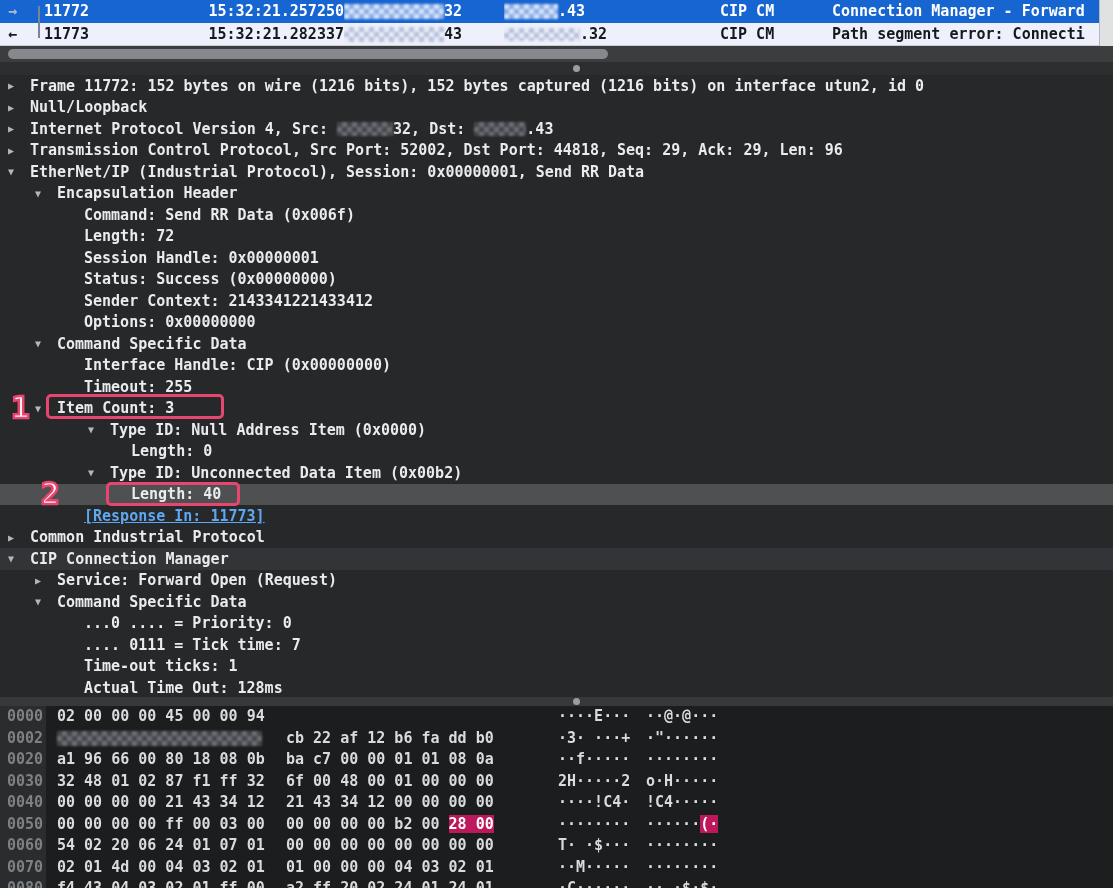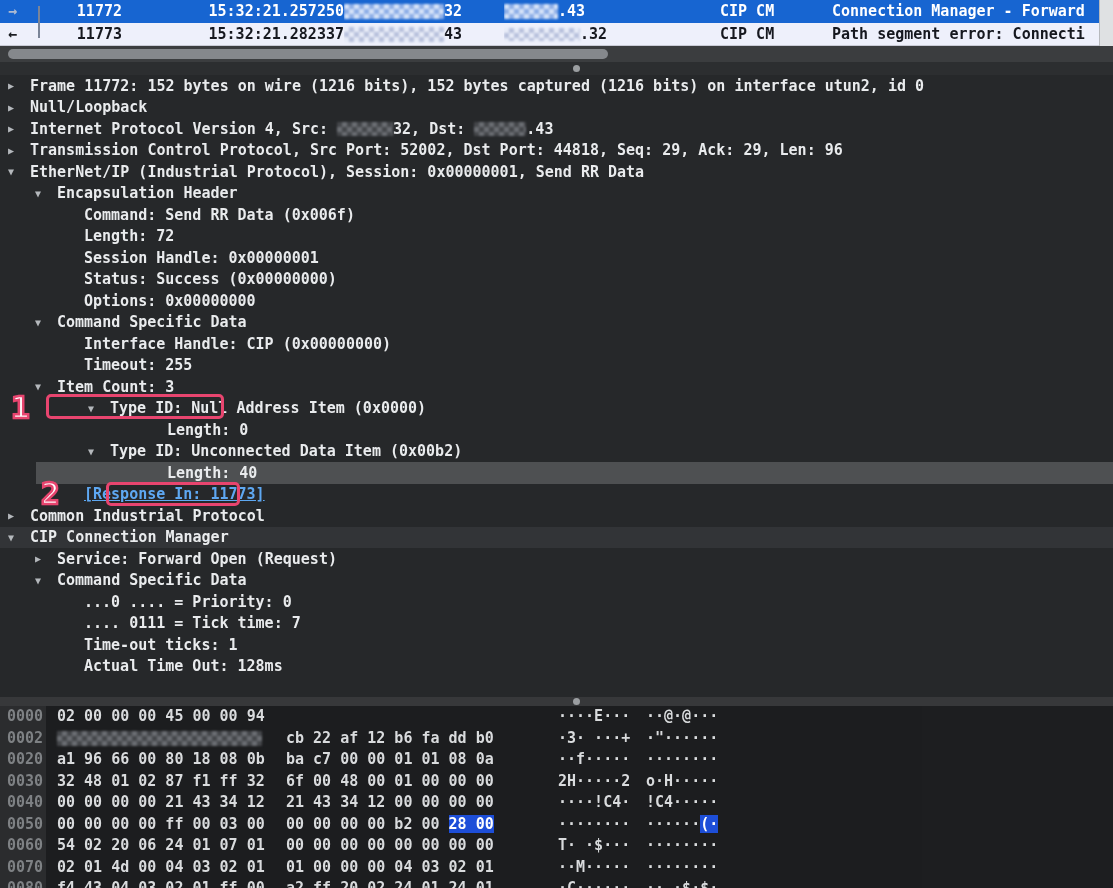--- a/index.html
+++ b/index.html
@@ -8,21 +8,21 @@
   .stage { position:relative; width:1113px; height:888px; }
 
   
   .packet-list { position:absolute; left:0; top:0; width:1113px; height:46px; background:#eef0fb; }
   .plist-row { position:relative; display:grid;
     grid-template-columns:44px 84px 216px 160px 216px 112px 1fr;
     height:23px; line-height:23px; font-size:15px; font-weight:700; overflow:hidden; }
   .row-sel { background:#1765d1; color:#ffffff; }
   .row-alt { background:#eef0fb; color:#16181f; border-bottom:1px solid #c9cbd6; }
   .cell { white-space:pre; overflow:hidden; }
-  .cell-no { text-align:right; padding-right:6px; }
+  .cell-no { text-align:left; padding-right:6px; }
   .cell-time { padding-left:8px;text-align:right; }
   .dir-arrow { font-size:15px; padding-left:8px; }
   .row-sel .dir-arrow { color:#aebbd2; }
   .row-alt .dir-arrow { color:#1a1c22; }
   .conn-line { position:absolute; left:38px; top:6px; width:2px; height:32px; background:#7a8498; z-index:2; }
 
   
   .hscroll { position:absolute; left:0; top:46px; width:1113px; height:16px; background:#3b3d3f; }
   .hscroll-thumb { position:absolute; left:8px; top:3px; width:600px; height:10px; border-radius:5px; background:#85888c; }
   .divider { position:absolute; left:0; width:1113px; background:#2c2e30; }
@@ -33,21 +33,21 @@
   .div2 .grip-dot { top:1px; }
   .vscroll { position:absolute; left:1099px; top:0; width:14px; height:46px; background:#dfe1e3; border-left:1px solid #b7b9bd; }
   .vscroll-corner { position:absolute; left:1099px; top:46px; width:14px; height:16px; background:#505254; }
 
   
   .detail-pane { position:absolute; left:0; top:75px; width:1113px; height:622px; background:#26282a; overflow:hidden; }
   .drow { display:flex; align-items:center; height:21.5px; font-size:15px; font-weight:600;
     color:#e9ebed; white-space:pre; overflow:hidden; }
   .exp { display:inline-block; width:22px; flex:0 0 22px; font-size:10px; color:#b4b8bc; text-align:left; }
   .ind0 { padding-left:8px; } .ind1 { padding-left:35px; } .ind2 { padding-left:62px; }
-  .ind3 { padding-left:88px; } .ind4 { padding-left:109px;margin-left:36px; }
+  .ind3 { padding-left:88px; } .ind4 { padding-left:109px; }
   .drow-selected { background:#4e5052; }
   .drow-lite { background:#323437; }
   .link { color:#5ea8f2; text-decoration:underline; }
 
   
   .ann-box { position:absolute; border:3px solid #e8456f; border-radius:5px; z-index:6; pointer-events:none; }
   .ann-box1 { left:46px; top:319px; width:178px; height:25px; }
   .ann-box2 { left:106px; top:407px; width:134px; height:24px; }
   .ann-badge { position:absolute; z-index:6; font-size:31px; font-weight:bold; color:#ffffff;
     -webkit-text-stroke:2.5px #e8456f; text-shadow:0 0 2px #e8456f; pointer-events:none; }
@@ -57,21 +57,21 @@
   
   .hex-pane { position:absolute; left:0; top:706px; width:922px; height:182px; background:#1c1d1f; overflow:hidden; }
   .offset-strip { position:absolute; left:0; top:0; width:46px; height:100%; background:#2b2c2e; }
   .hxrow { position:relative; height:21.5px; line-height:21.5px; font-size:15px; font-weight:600;
     color:#d9dbdd; white-space:pre; }
   .off { position:absolute; left:7px; color:#7e8184; }
   .h1 { position:absolute; left:57px;text-align:right; }
   .h2 { position:absolute; left:286px; }
   .a1 { position:absolute; left:558px; }
   .a2 { position:absolute; left:646px; }
-  .hl { background:#1d4ed8; color:#ffffff; }
+  .hl { background:#be185d; color:#ffffff; }
 
   
   .pix { display:inline-block; vertical-align:middle; border-radius:1px; filter:blur(1.3px);
     background-size:10px 10px, 10px 10px; background-position:0 0, 5px 5px; }
   .pix-light { background-image:
     linear-gradient(45deg,#b9c2dd 25%,transparent 25%,transparent 75%,#b9c2dd 75%),
     linear-gradient(45deg,#b9c2dd 25%,#e7ebf7 25%,#e7ebf7 75%,#b9c2dd 75%); }
   .pix-sel { background-image:
     linear-gradient(45deg,#8fb0e8 25%,transparent 25%,transparent 75%,#8fb0e8 75%),
     linear-gradient(45deg,#8fb0e8 25%,#d4e1f7 25%,#d4e1f7 75%,#8fb0e8 75%); }
@@ -124,20 +124,21 @@
     <div class="drow ind0"><span class="exp">▶</span><span>Frame 11772: 152 bytes on wire (1216 bits), 152 bytes captured (1216 bits) on interface utun2, id 0</span></div>
     <div class="drow ind0"><span class="exp">▶</span><span>Null/Loopback</span></div>
     <div class="drow ind0"><span class="exp">▶</span><span>Internet Protocol Version 4, Src: </span><span class="pix pix-dark" style="width:56px;height:14px;"></span><span>32, Dst: </span><span class="pix pix-dark" style="width:52px;height:14px;"></span><span>.43</span></div>
     <div class="drow ind0"><span class="exp">▶</span><span>Transmission Control Protocol, Src Port: 52002, Dst Port: 44818, Seq: 29, Ack: 29, Len: 96</span></div>
     <div class="drow ind0"><span class="exp">▼</span><span>EtherNet/IP (Industrial Protocol), Session: 0x00000001, Send RR Data</span></div>
     <div class="drow ind1"><span class="exp">▼</span><span>Encapsulation Header</span></div>
     <div class="drow ind2"><span class="exp"></span><span>Command: Send RR Data (0x006f)</span></div>
     <div class="drow ind2"><span class="exp"></span><span>Length: 72</span></div>
     <div class="drow ind2"><span class="exp"></span><span>Session Handle: 0x00000001</span></div>
     <div class="drow ind2"><span class="exp"></span><span>Status: Success (0x00000000)</span></div>
+    <div class="drow ind2"><span class="exp"></span><span>Sender Context: 2143341221433412</span></div>
     <div class="drow ind2"><span class="exp"></span><span>Options: 0x00000000</span></div>
     <div class="drow ind1"><span class="exp">▼</span><span>Command Specific Data</span></div>
     <div class="drow ind2"><span class="exp"></span><span>Interface Handle: CIP (0x00000000)</span></div>
     <div class="drow ind2"><span class="exp"></span><span>Timeout: 255</span></div>
     <div class="drow ind1"><span class="exp">▼</span><span>Item Count: 3</span></div>
     <div class="drow ind3"><span class="exp">▼</span><span>Type ID: Null Address Item (0x0000)</span></div>
     <div class="drow ind4"><span class="exp"></span><span>Length: 0</span></div>
     <div class="drow ind3"><span class="exp">▼</span><span>Type ID: Unconnected Data Item (0x00b2)</span></div>
     <div class="drow ind4 drow-selected"><span class="exp"></span><span>Length: 40</span></div>
     <div class="drow ind2"><span class="exp"></span><span class="link">[Response In: 11773]</span></div>

